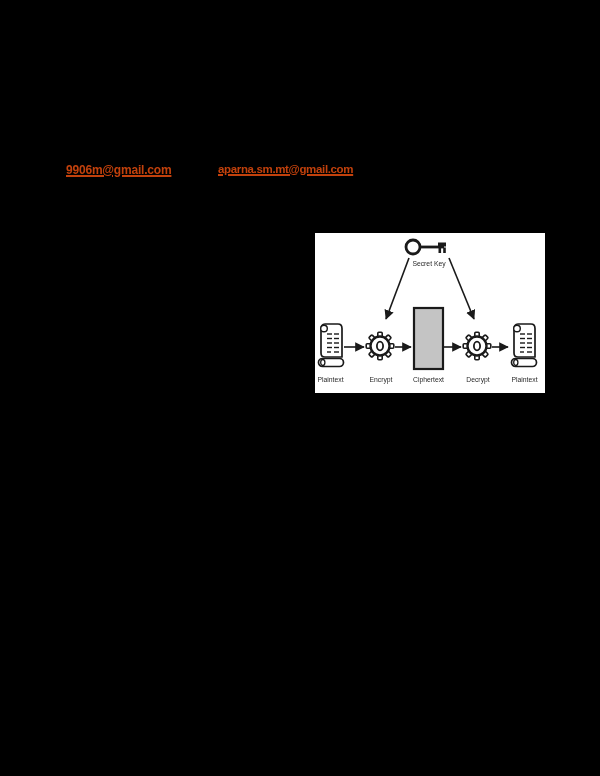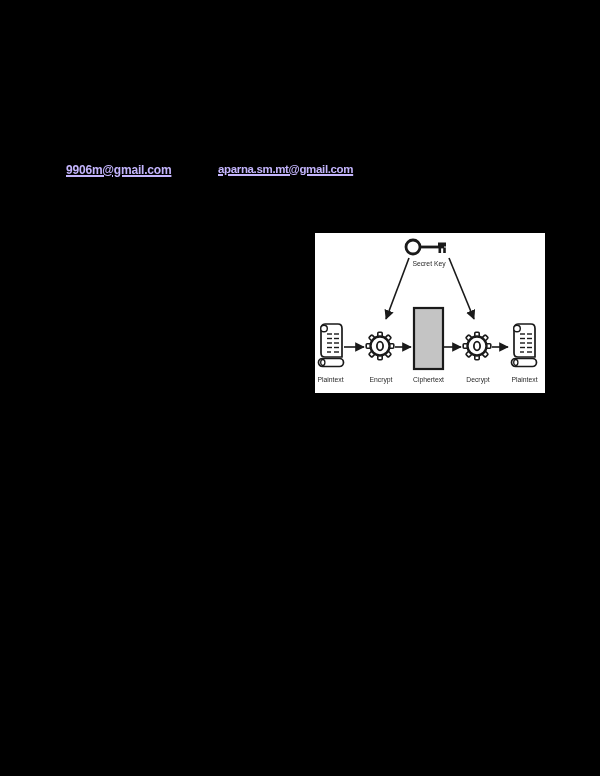--- a/index.html
+++ b/index.html
@@ -11,21 +11,21 @@
     font-family: "Liberation Sans", sans-serif;
   }
   .page {
     position: absolute; left: 0; top: 0;
     width: 600px; height: 776px;
     background: #000000;
   }
   a.email-link {
     position: absolute;
     top: 163px;
-    color: #c4b5fd;
+    color: #c2410c;
     font-weight: bold;
     font-size: 12px;
     letter-spacing: -0.2px;
     text-decoration: underline;
     text-decoration-thickness: 1.5px;
     white-space: nowrap;
     cursor: pointer;
   }
   a.email-link.link1 { left: 66px; }
   a.email-link.link2 { left: 218px; font-size: 11.5px; letter-spacing: -0.35px; text-align: center; }

